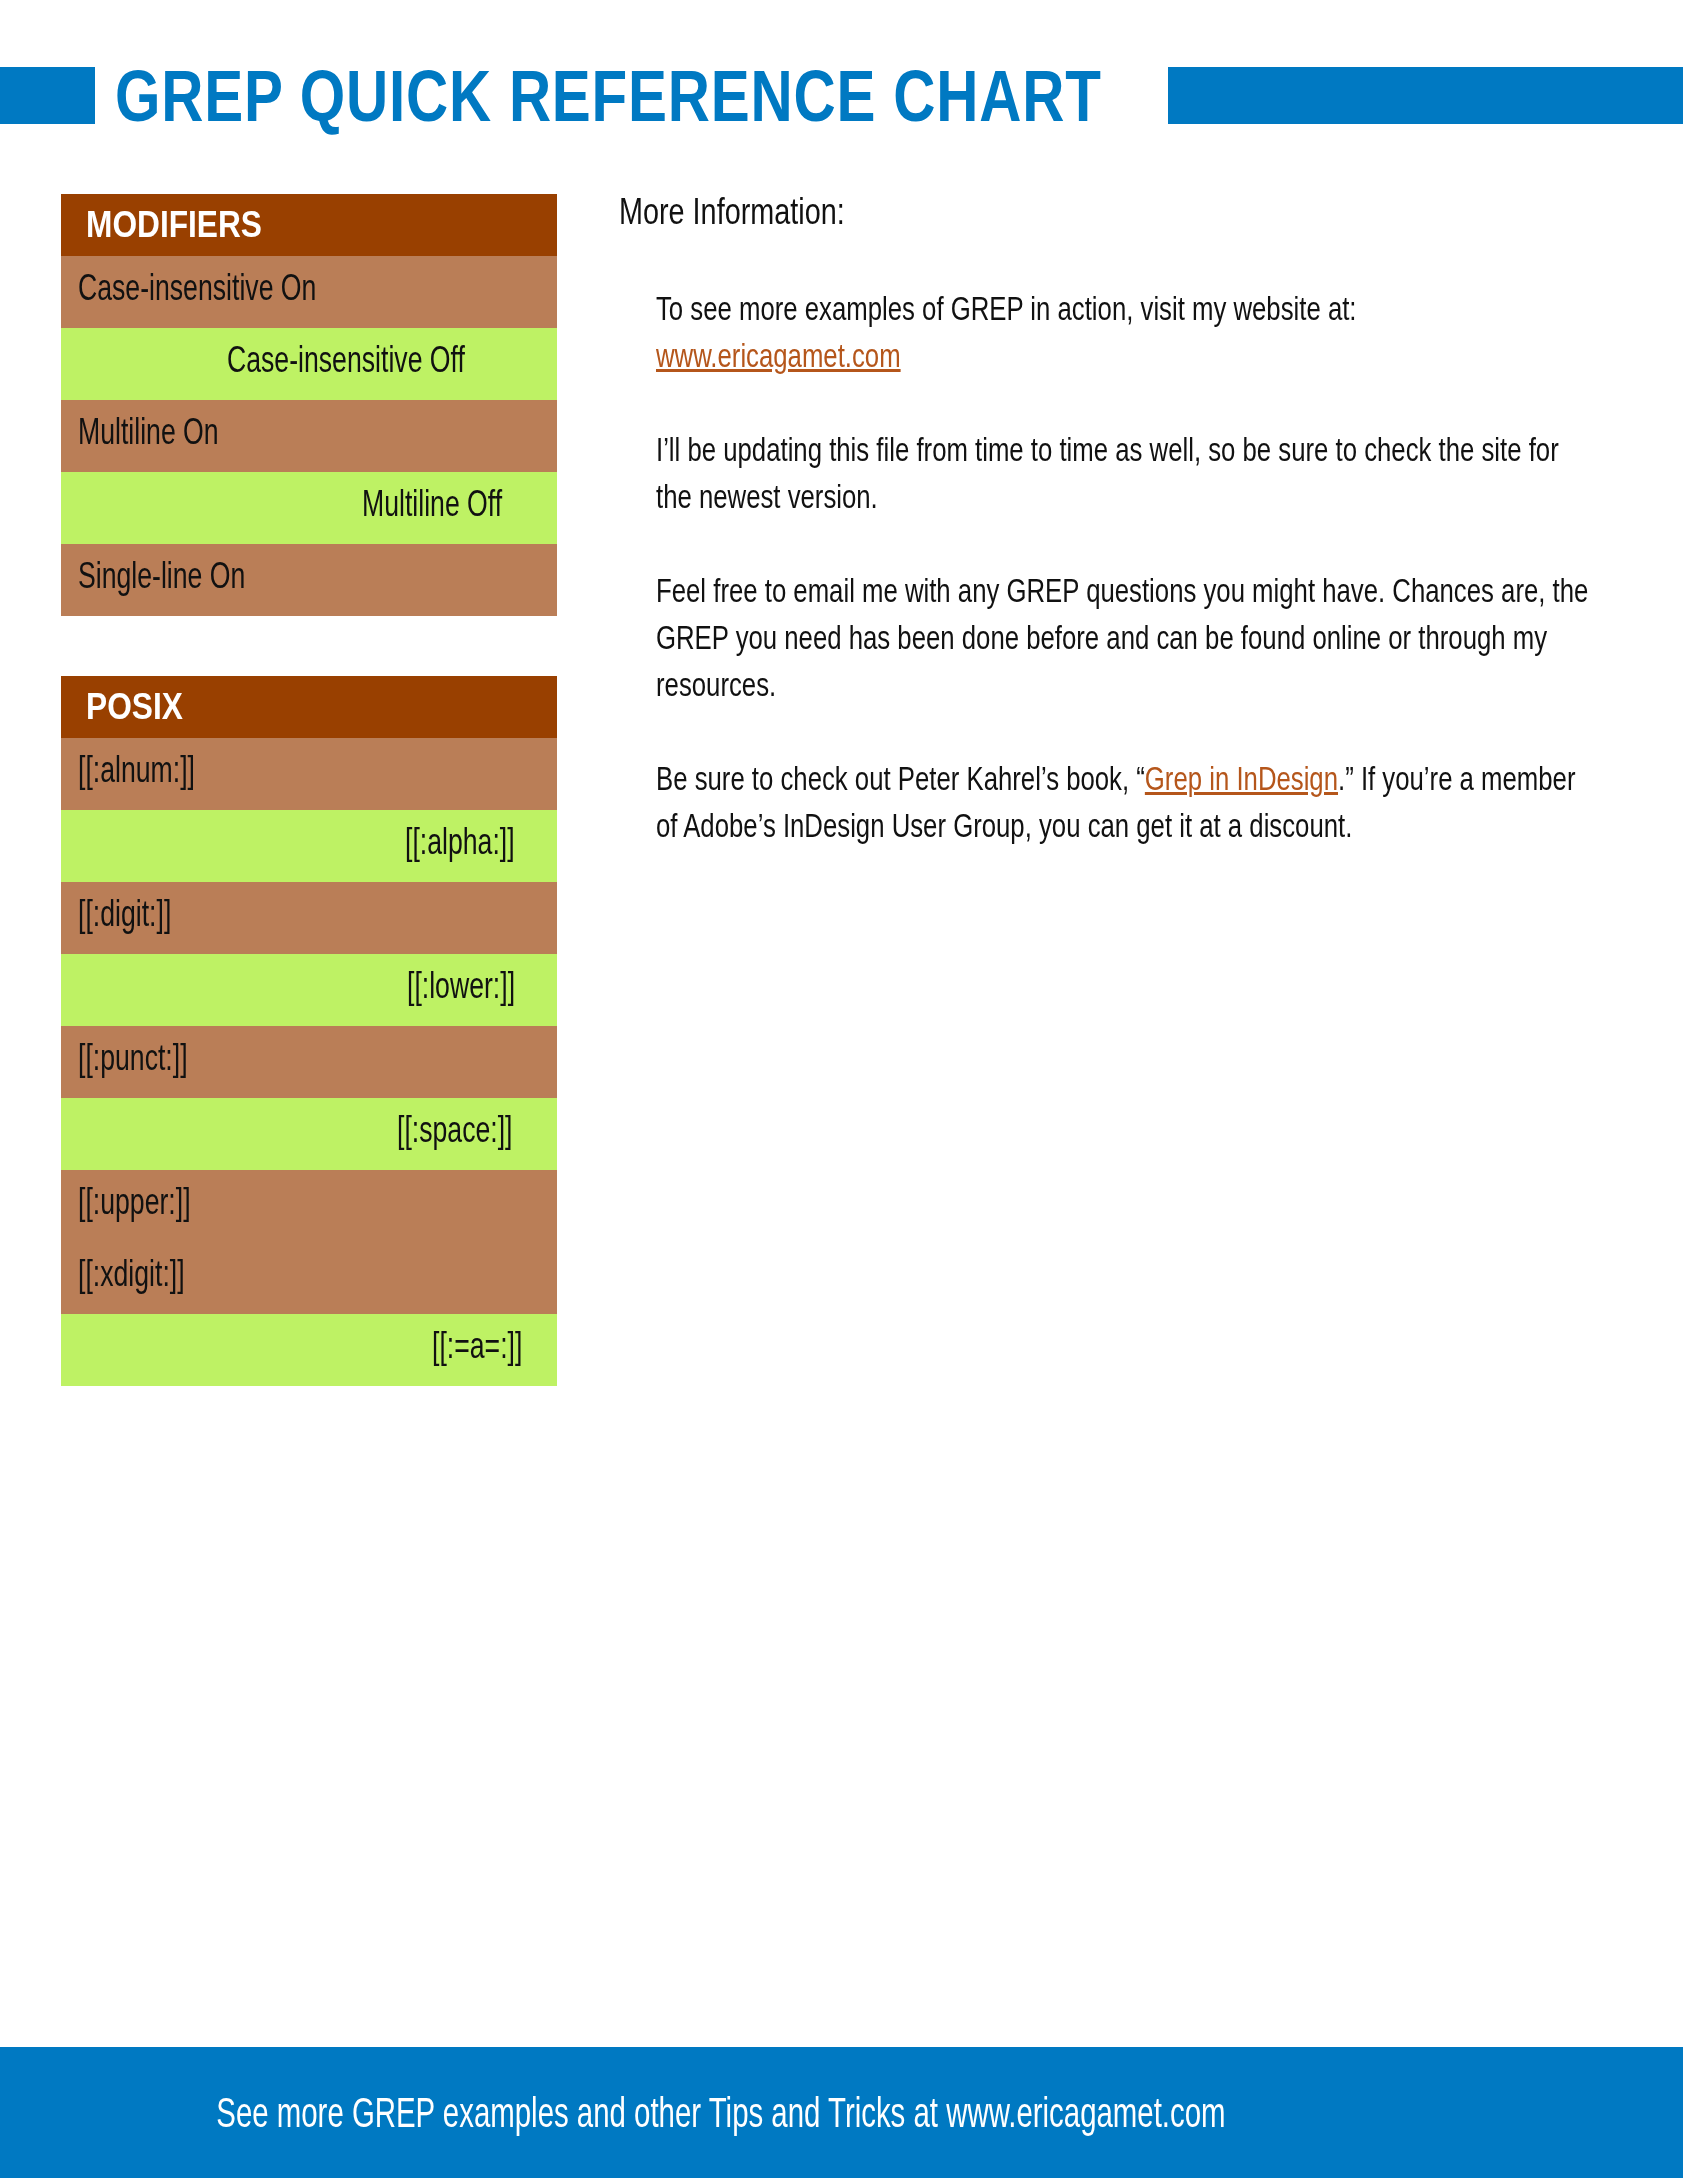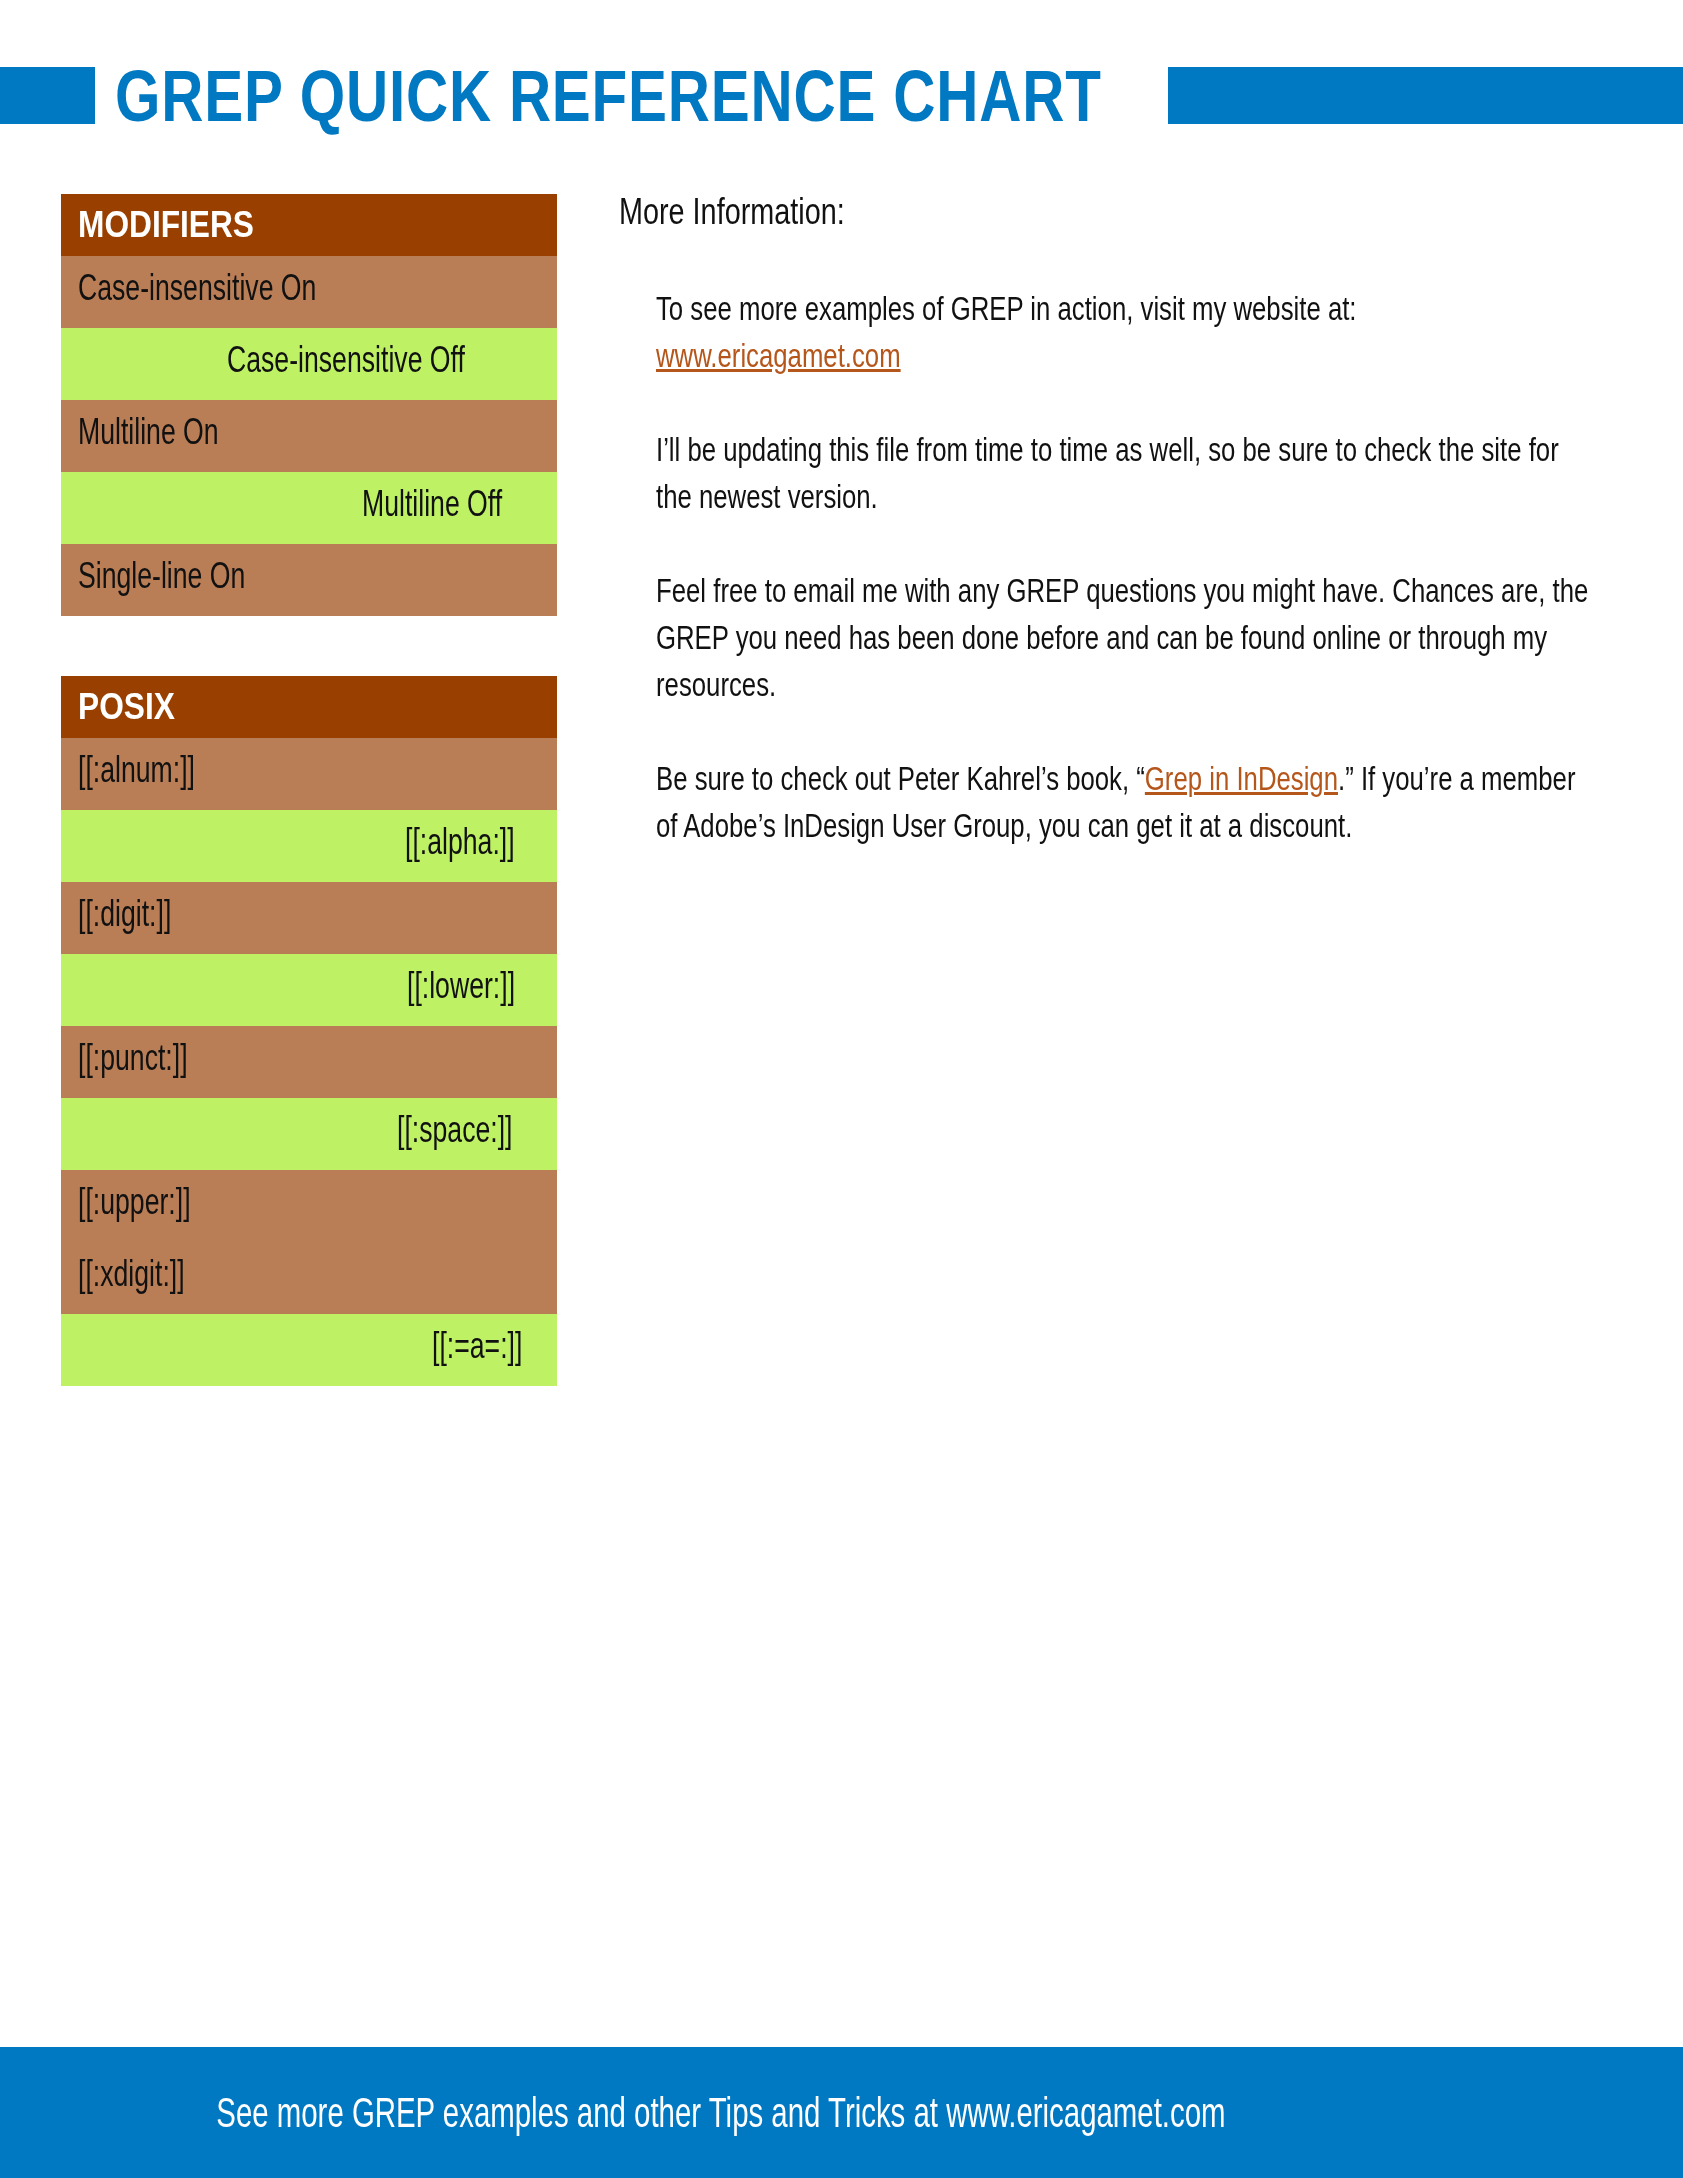--- a/index.html
+++ b/index.html
@@ -14,21 +14,21 @@
   .title {
     position: absolute; left: 115px; top: -6px; height: 69px;
     font-family: "Liberation Sans", sans-serif; font-weight: 700;
     font-size: 73px; line-height: 69px; color: #0079c2;
     transform: scaleX(0.80); transform-origin: left center;
     letter-spacing: 1px; white-space: nowrap;
   }
   .table { position: absolute; left: 61px; width: 496px; }
   .table .head {
     height: 62px; background: #994000; color: #fff;
-    font-weight: 700; font-size: 36px; line-height: 62px; padding-left: 17px;
+    font-weight: 700; font-size: 36px; line-height: 62px; padding-left: 25px;
     transform-origin: left center;
   }
   .table .head span { display: inline-block; transform: scaleX(0.88); transform-origin: left center; }
   .table .row {
     height: 72px; line-height: 63px; padding-left: 17px;
     font-size: 37px; color: #111; white-space: nowrap;
   }
   .table .row span { display: inline-block; transform: scaleX(0.72); transform-origin: left center; }
   .table .row.dark { background: #ba7e57; }
   .table .row.light { background: #bef264; text-align: right; }

